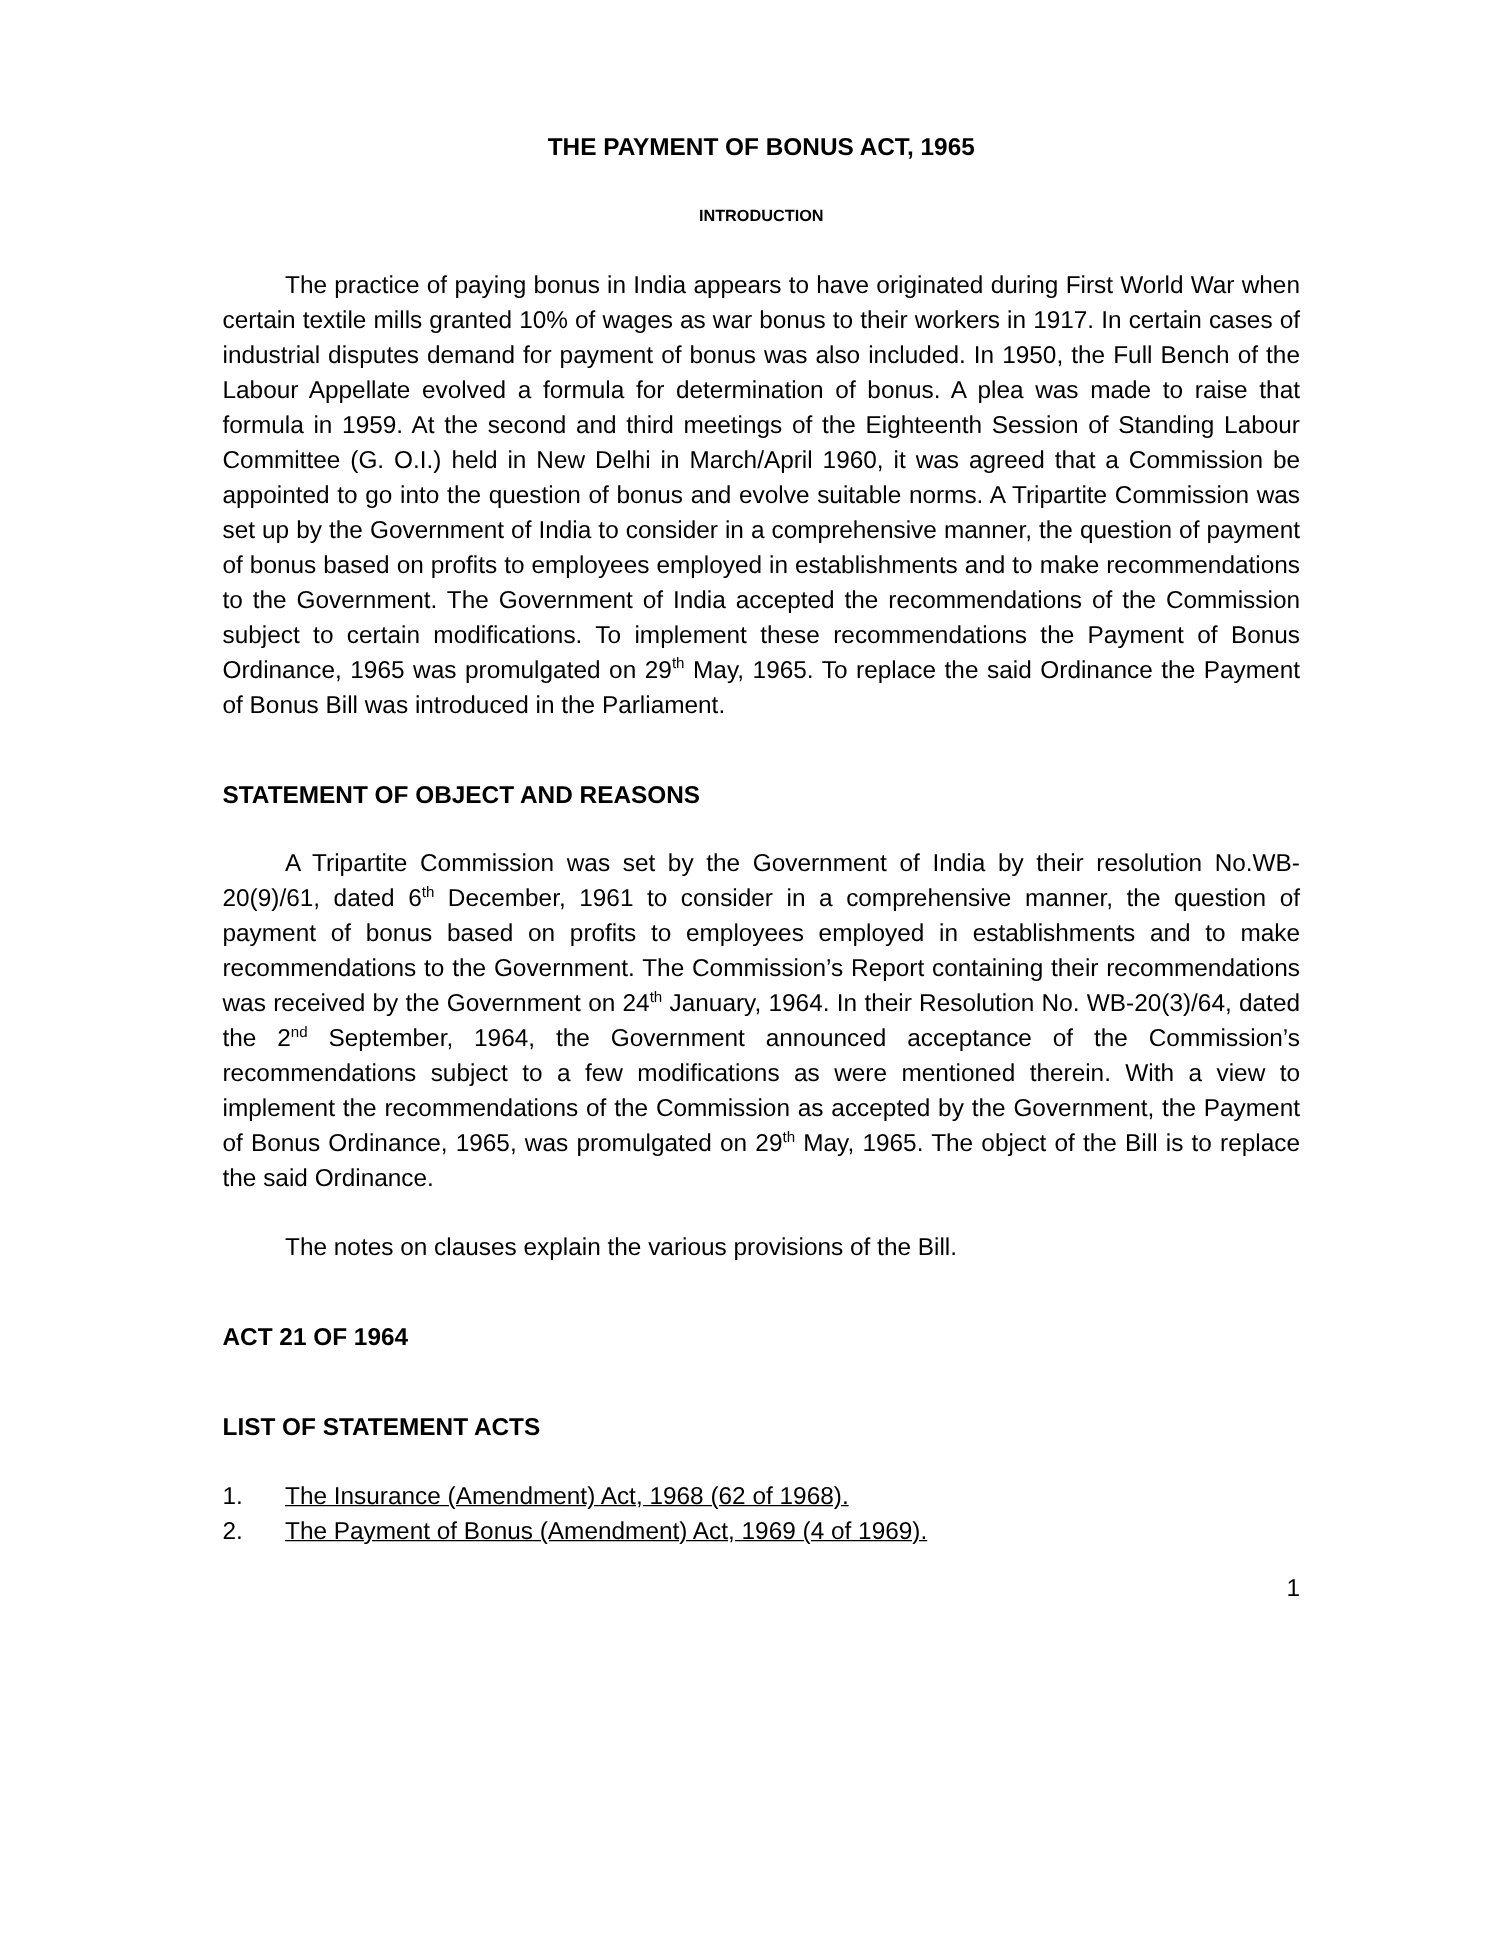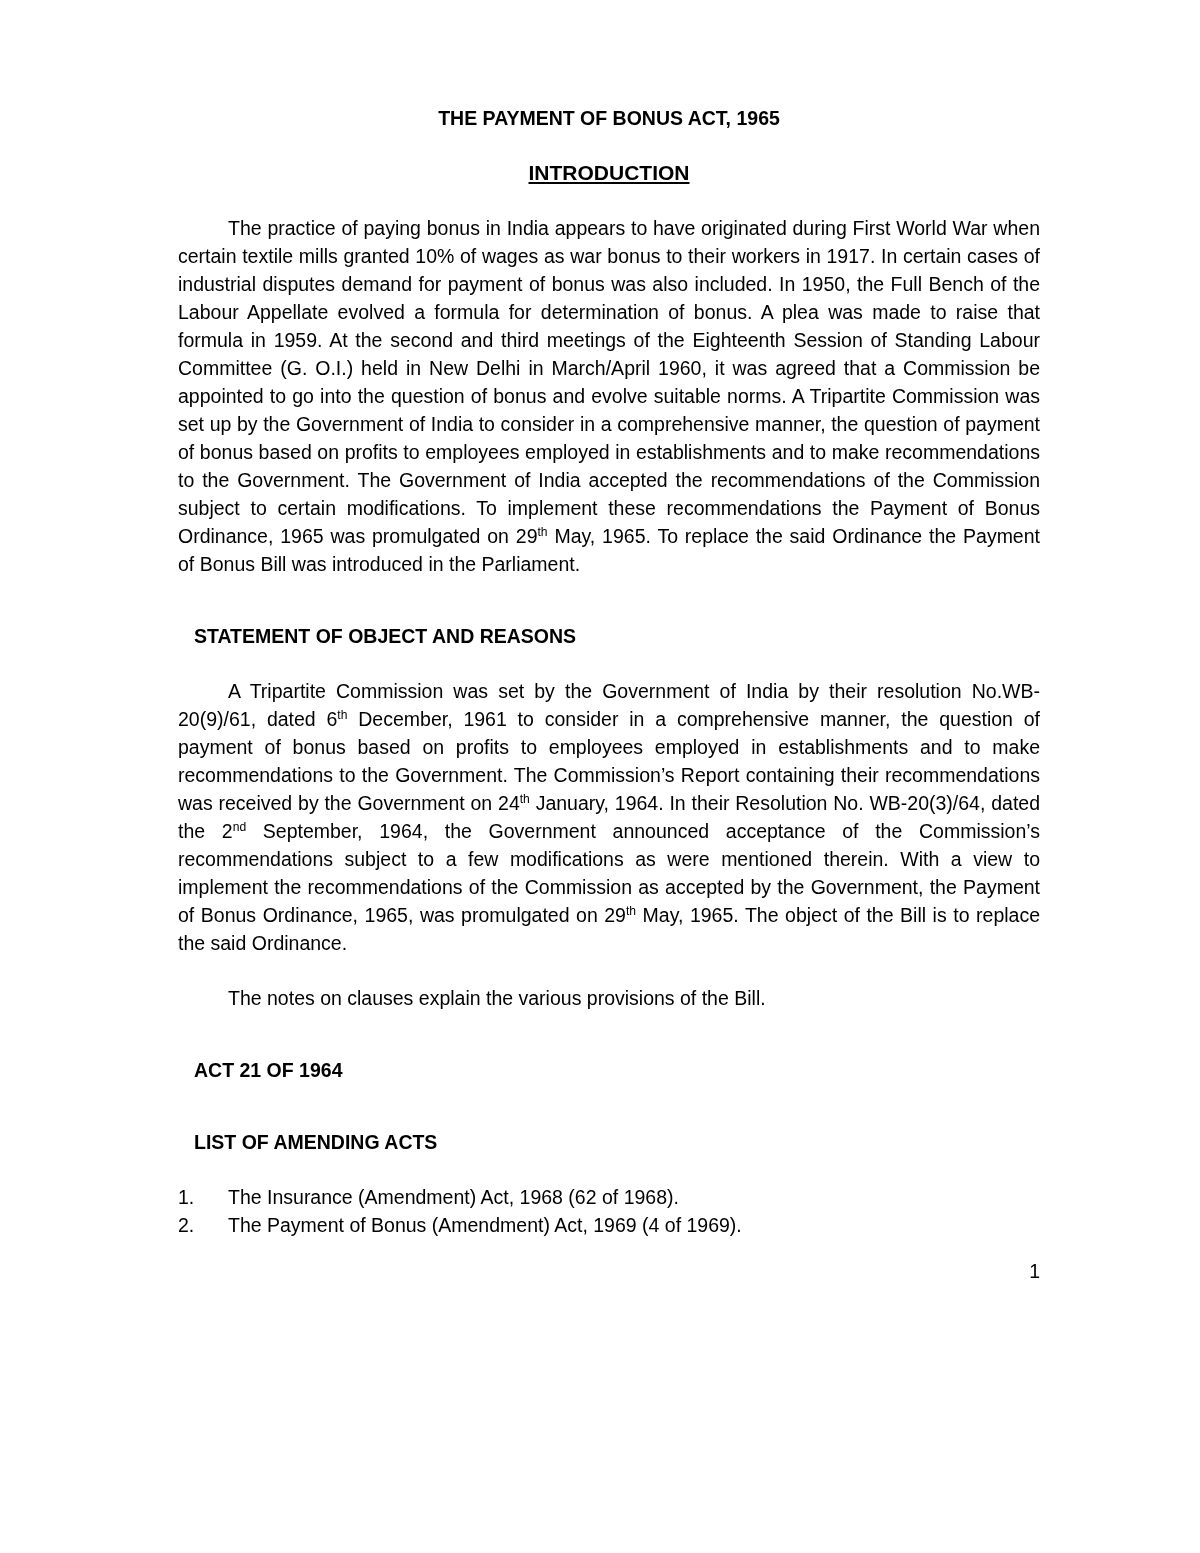--- a/index.html
+++ b/index.html
@@ -19,31 +19,30 @@
   .content {
     padding: 104px 160px 0 178px;
   }
   .doc-title {
     font-size: 19.5px;
     font-weight: bold;
     text-align: center;
     margin: 0;
   }
   .doc-subtitle {
-    font-size: 21px;
+    font-size: 13px;
     font-weight: bold;
     text-align: center;
     margin: 27px 0 0 0;
-    text-decoration: underline;
   }
   .doc-heading {
     font-size: 19.5px;
     font-weight: bold;
     text-align: left;
-    margin: 44px 0 0 16px;
+    margin: 44px 0 0 0;
   }
   .para {
     text-align: justify;
     text-indent: 50px;
     margin: 27px 0 0 0;
   }
   sup {
     font-size: 0.62em;
     line-height: 0;
     vertical-align: super;
@@ -53,41 +52,42 @@
   }
   .list-item {
     display: flex;
   }
   .list-number {
     width: 50px;
     flex: 0 0 50px;
   }
   .list-text {
     flex: 1;
+    text-decoration: underline;
   }
   .page-number {
     position: absolute;
     right: 160px;
     bottom: 47px;
     font-size: 19.5px;
   }
 </style>
 </head>
 <body>
 
 <div class="page">
   <div class="content">
       <h1 class="doc-title">THE PAYMENT OF BONUS ACT, 1965</h1>
       <h2 class="doc-subtitle">INTRODUCTION</h2>
       <p class="para">The practice of paying bonus in India appears to have originated during First World War when certain textile mills granted 10% of wages as war bonus to their workers in 1917. In certain cases of industrial disputes demand for payment of bonus was also included. In 1950, the Full Bench of the Labour Appellate evolved a formula for determination of bonus. A plea was made to raise that formula in 1959. At the second and third meetings of the Eighteenth Session of Standing Labour Committee (G. O.I.) held in New Delhi in March/April 1960, it was agreed that a Commission be appointed to go into the question of bonus and evolve suitable norms. A Tripartite Commission was set up by the Government of India to consider in a comprehensive manner, the question of payment of bonus based on profits to employees employed in establishments and to make recommendations to the Government. The Government of India accepted the recommendations of the Commission subject to certain modifications. To implement these recommendations the Payment of Bonus Ordinance, 1965 was promulgated on 29<sup>th</sup> May, 1965. To replace the said Ordinance the Payment of Bonus Bill was introduced in the Parliament.</p>
       <h3 class="doc-heading">STATEMENT OF OBJECT AND REASONS</h3>
       <p class="para">A Tripartite Commission was set by the Government of India by their resolution No.WB-20(9)/61, dated 6<sup>th</sup> December, 1961 to consider in a comprehensive manner, the question of payment of bonus based on profits to employees employed in establishments and to make recommendations to the Government. The Commission’s Report containing their recommendations was received by the Government on 24<sup>th</sup> January, 1964. In their Resolution No. WB-20(3)/64, dated the 2<sup>nd</sup> September, 1964, the Government announced acceptance of the Commission’s recommendations subject to a few modifications as were mentioned therein. With a view to implement the recommendations of the Commission as accepted by the Government, the Payment of Bonus Ordinance, 1965, was promulgated on 29<sup>th</sup> May, 1965. The object of the Bill is to replace the said Ordinance.</p>
       <p class="para">The notes on clauses explain the various provisions of the Bill.</p>
       <h3 class="doc-heading">ACT 21 OF 1964</h3>
-      <h3 class="doc-heading">LIST OF AMENDING ACTS</h3>
+      <h3 class="doc-heading">LIST OF STATEMENT ACTS</h3>
       <div class="list">
         <div class="list-item">
           <span class="list-number">1.</span>
           <span class="list-text">The Insurance (Amendment) Act, 1968 (62 of 1968).</span>
         </div>
         <div class="list-item">
           <span class="list-number">2.</span>
           <span class="list-text">The Payment of Bonus (Amendment) Act, 1969 (4 of 1969).</span>
         </div>
       </div>

